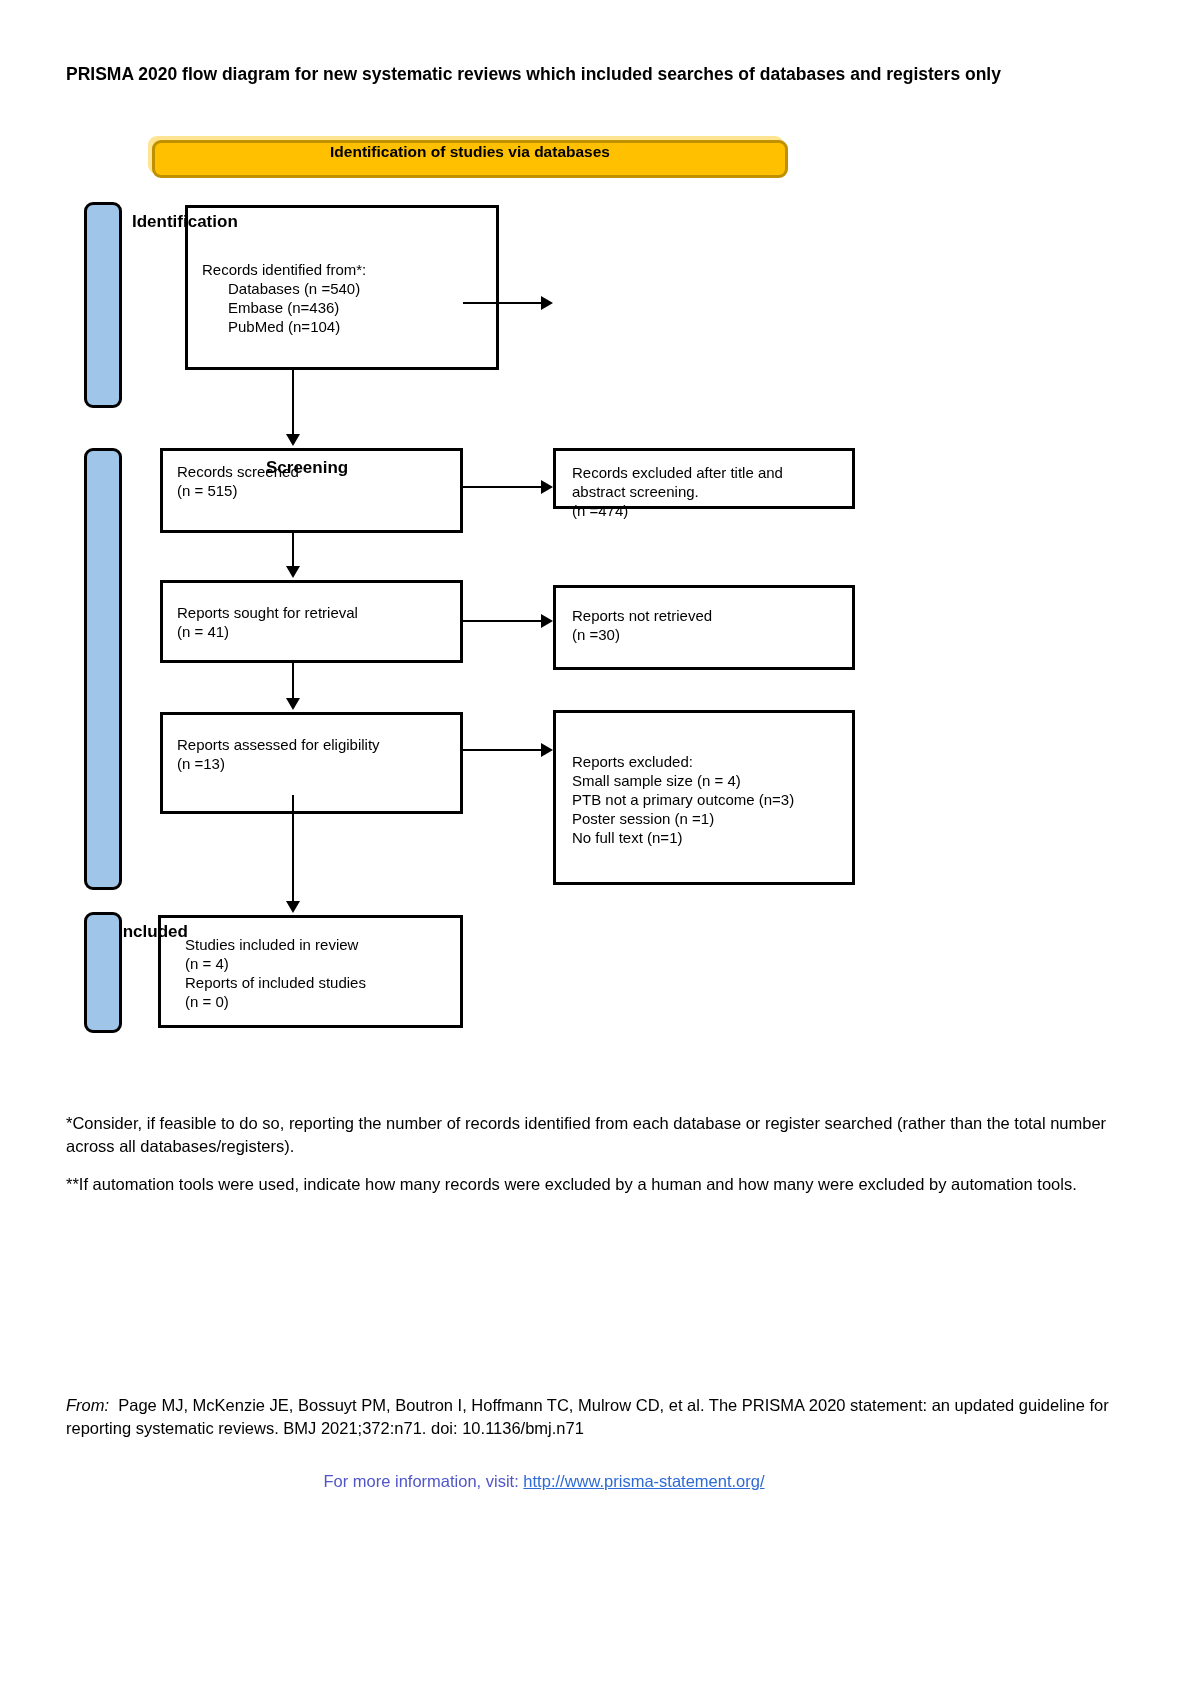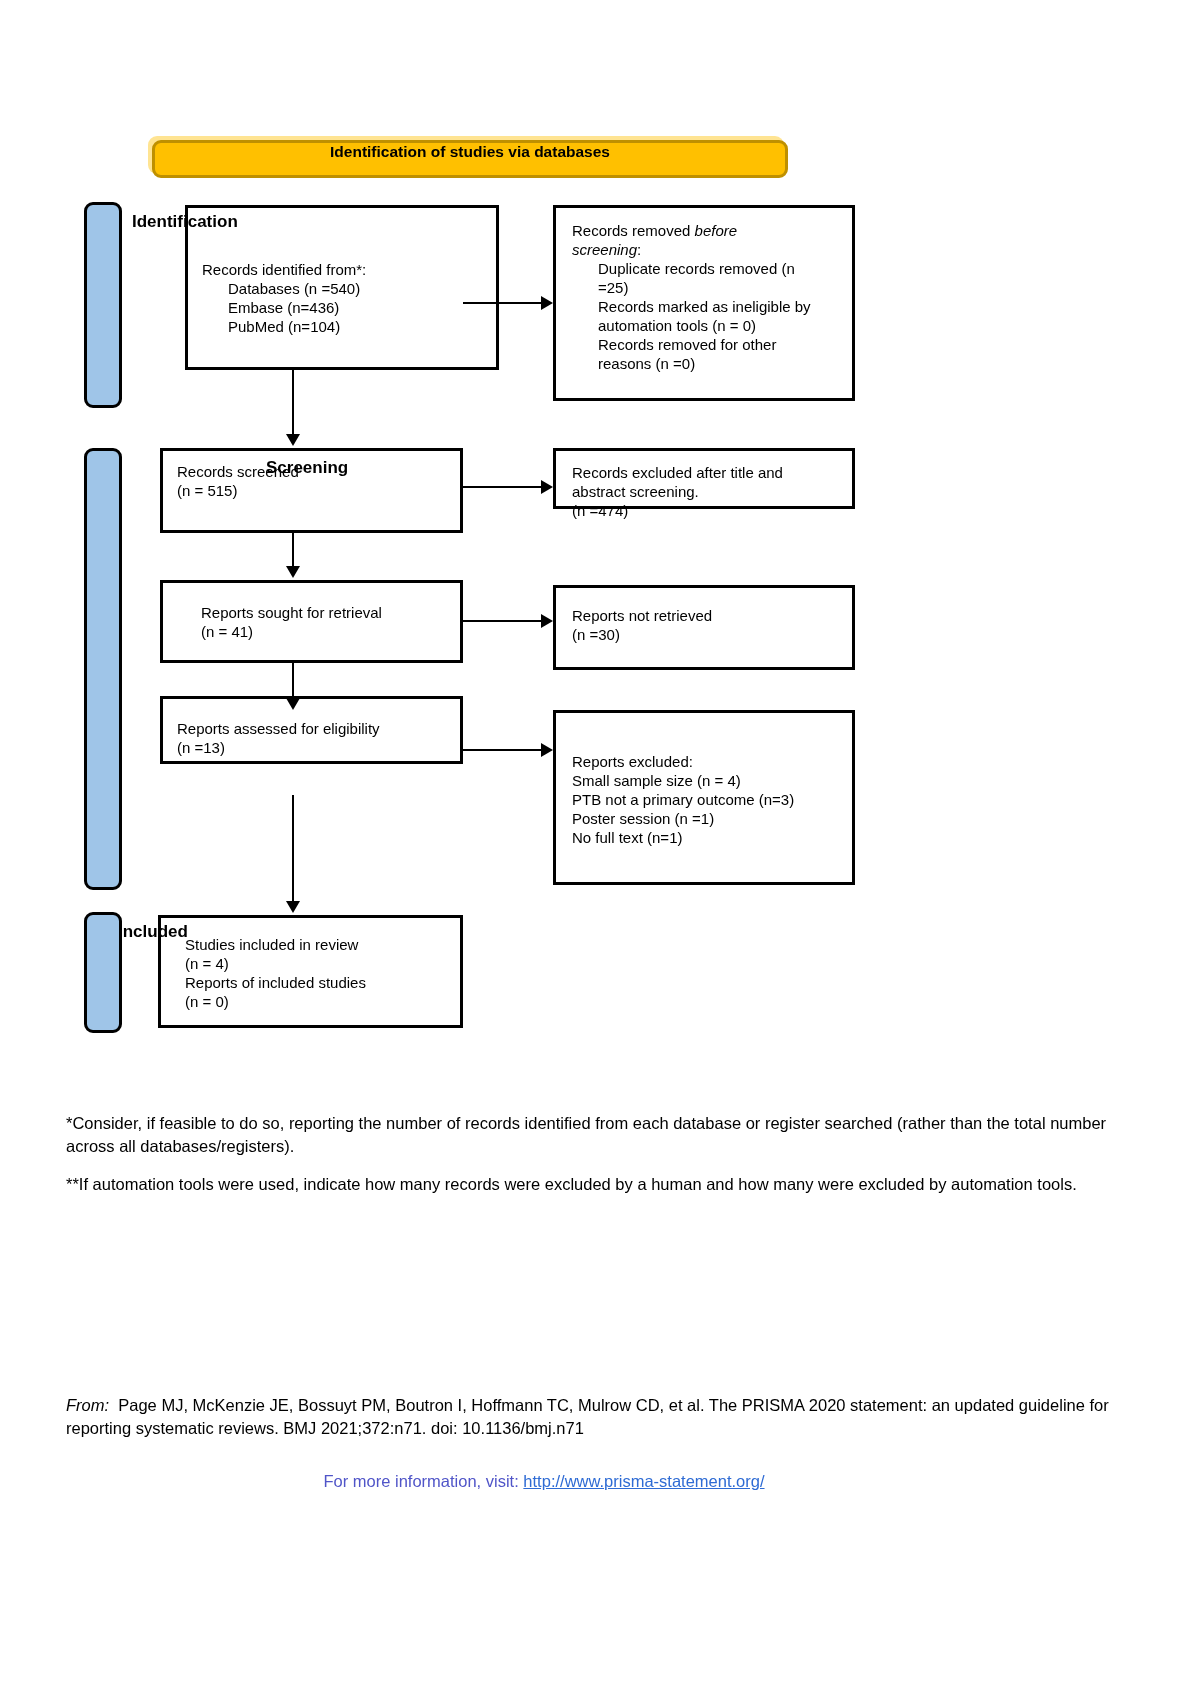--- a/index.html
+++ b/index.html
@@ -68,20 +68,21 @@
   .moreinfo a{
     color:var(--link-blue,#2E6BD4);
     text-decoration:underline;
   }
 </style>
 </head>
 <body>
 
 <div id="page">
 
+  <div class="abs doc-title">PRISMA 2020 flow diagram for new systematic reviews which included searches of databases and registers only</div>
 
   <div class="abs banner">
     <span>Identification of studies via databases</span>
   </div>
 
   <div class="abs stage-bar" style="top:202px;height:200px;"></div>
   <div class="abs stage-bar" style="top:448px;height:436px;"></div>
   <div class="abs stage-bar" style="top:912px;height:115px;"></div>
 
   <div class="abs stage-label" style="left:132px;top:212px;">Identification</div>
@@ -98,50 +99,42 @@
   </div>
 
   <div class="abs fbox" style="left:160px;top:448px;width:303px;height:85px;">
     <div class="pad" style="padding:11px 10px 0 14px;">
       <p>Records screened</p>
       <p>(n = 515)</p>
     </div>
   </div>
 
   <div class="abs fbox" style="left:160px;top:580px;width:303px;height:83px;">
-    <div class="pad" style="padding:20px 10px 0 14px;margin-left:24px;">
+    <div class="pad" style="padding:20px 10px 0 14px;">
       <p>Reports sought for retrieval</p>
       <p>(n = 41)</p>
     </div>
   </div>
 
-  <div class="abs fbox" style="left:160px;top:696px;width:303px;height:68px;">
+  <div class="abs fbox" style="left:160px;top:712px;width:303px;height:102px;">
     <div class="pad" style="padding:20px 10px 0 14px;">
       <p>Reports assessed for eligibility</p>
       <p>(n =13)</p>
     </div>
   </div>
 
   <div class="abs fbox" style="left:158px;top:915px;width:305px;height:113px;">
     <div class="pad" style="padding:17px 10px 0 24px;">
       <p>Studies included in review</p>
       <p>(n = 4)</p>
       <p>Reports of included studies</p>
       <p>(n = 0)</p>
     </div>
   </div>
 
-  <div class="abs fbox" style="left:553px;top:205px;width:302px;height:196px;">
-    <div class="pad" style="padding:13px 10px 0 16px;">
-      <p style="width:235px;"><span>Records removed </span><span class="em">before screening</span><span>:</span></p>
-      <p style="padding-left:26px;width:215px;">Duplicate records removed (n =25)</p>
-      <p style="padding-left:26px;width:215px;">Records marked as ineligible by automation tools (n = 0)</p>
-      <p style="padding-left:26px;width:215px;">Records removed for other reasons (n =0)</p>
-    </div>
-  </div>
 
   <div class="abs fbox" style="left:553px;top:448px;width:302px;height:61px;">
     <div class="pad" style="padding:12px 10px 0 16px;">
       <p style="width:245px;">Records excluded after title and abstract screening.</p>
       <p>(n =474)</p>
     </div>
   </div>
 
   <div class="abs fbox" style="left:553px;top:585px;width:302px;height:85px;">
     <div class="pad" style="padding:18px 10px 0 16px;">

